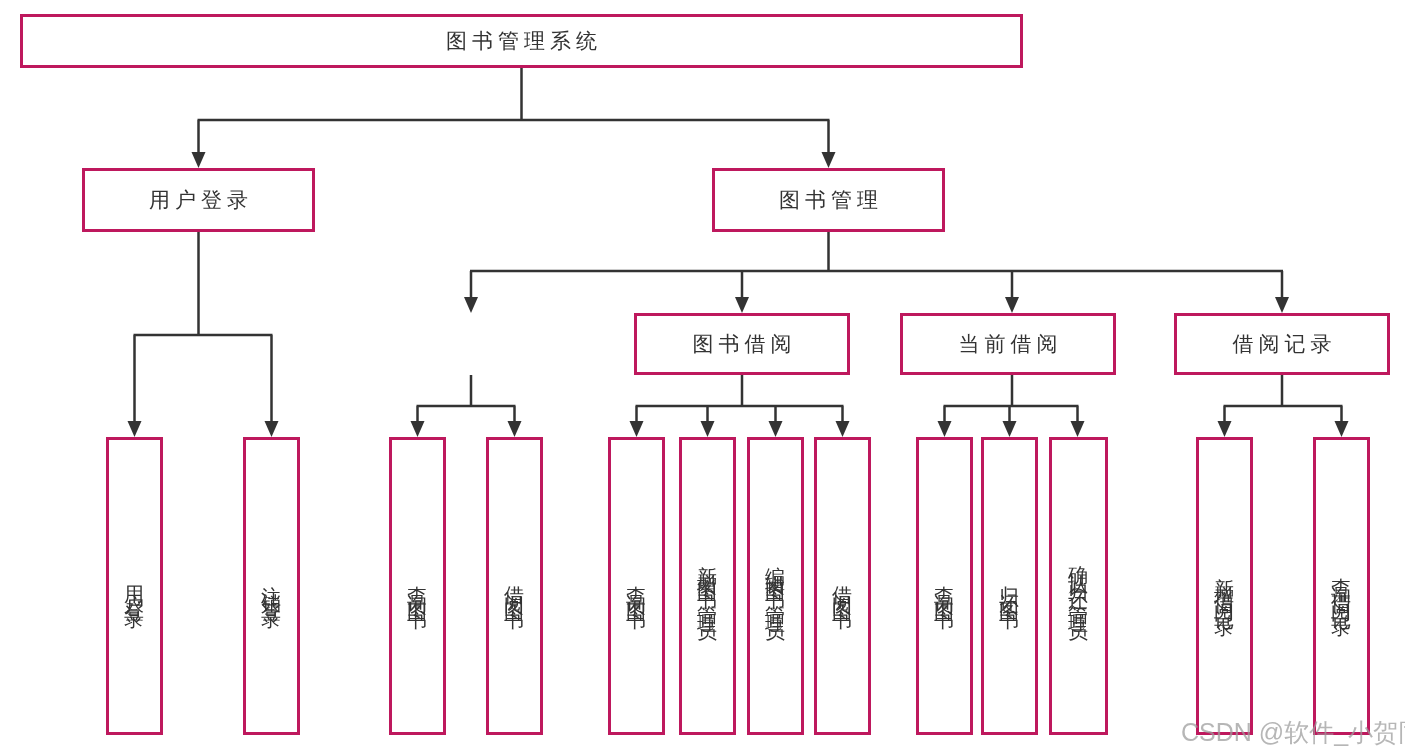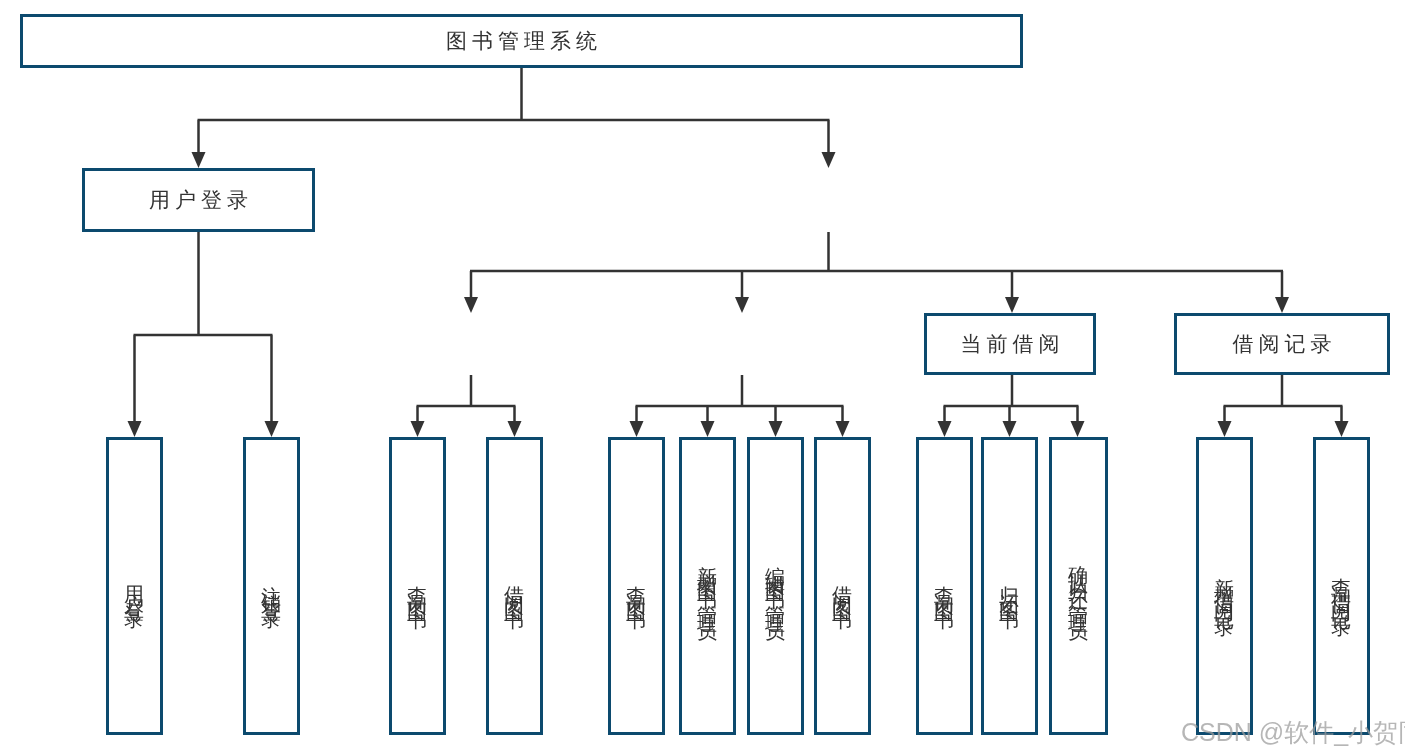--- a/index.html
+++ b/index.html
@@ -14,21 +14,21 @@
   .wires {
     position: absolute;
     left: 0; top: 0;
     width: 1405px; height: 747px;
     z-index: 1;
   }
   .box {
     position: absolute;
     box-sizing: border-box;
     background: #ffffff;
-    border: 3px solid #0c4a6e;
+    border: 3px solid #be185d;
     color: #333333;
     display: flex;
     align-items: center;
     justify-content: center;
     z-index: 2;
   }
   .h-box {
     font-size: 21px;
     letter-spacing: 5px;
     text-indent: 5px; 
@@ -84,22 +84,24 @@
                M1002.5 421 h14 L1009.5 437 Z
                M1070.5 421 h14 L1077.5 437 Z
                M1217.5 421 h14 L1224.5 437 Z
                M1334.5 421 h14 L1341.5 437 Z"></path>
     </g>
   </svg>
 
   <div class="box h-box root-box" style="left:20px;top:14px;width:1003px;height:54px">图书管理系统</div>
 
   <div class="box h-box" style="left:82px;top:168px;width:233px;height:64px">用户登录</div>
+  <div class="box h-box" style="left:712px;top:168px;width:233px;height:64px">图书管理</div>
 
-  <div class="box h-box" style="left:924px;top:313px;width:172px;height:62px">当前借阅</div>
+  <div class="box h-box" style="left:634px;top:313px;width:216px;height:62px">图书借阅</div>
+  <div class="box h-box" style="left:900px;top:313px;width:216px;height:62px">当前借阅</div>
   <div class="box h-box" style="left:1174px;top:313px;width:216px;height:62px">借阅记录</div>
 
   <div class="box v-box" style="left:106px;top:437px;width:57px;height:298px">用户登录</div>
   <div class="box v-box" style="left:243px;top:437px;width:57px;height:298px">注销登录</div>
 
   <div class="box v-box" style="left:389px;top:437px;width:57px;height:298px">查询图书</div>
   <div class="box v-box" style="left:486px;top:437px;width:57px;height:298px">借阅图书</div>
 
   <div class="box v-box" style="left:608px;top:437px;width:57px;height:298px">查询图书</div>
   <div class="box v-box" style="left:679px;top:437px;width:57px;height:298px">新增图书（管理员）</div>

